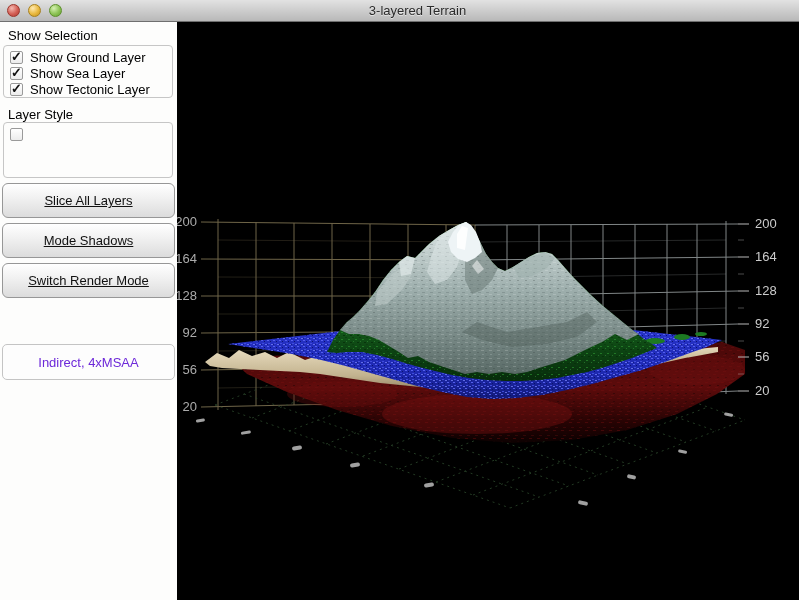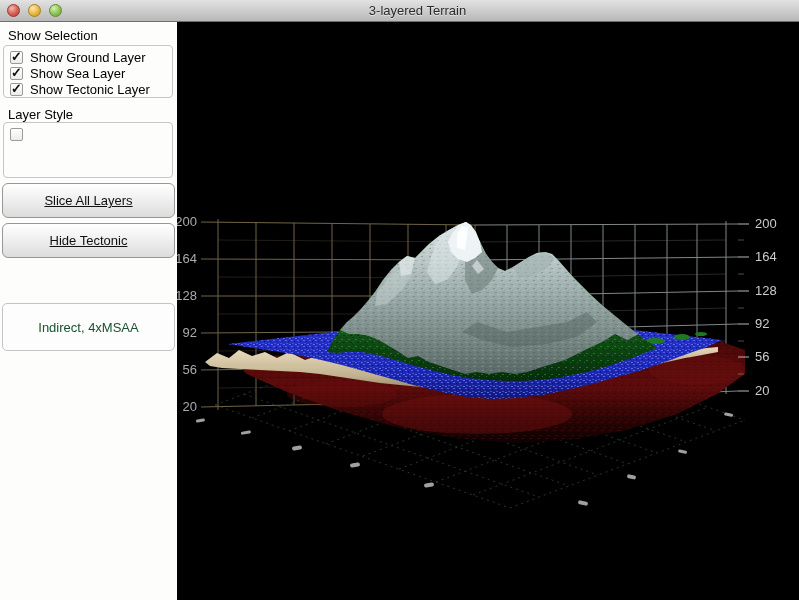--- a/index.html
+++ b/index.html
@@ -36,24 +36,24 @@
   .cb .mark { font-size: 13px; line-height: 11px; color: #111; font-weight: bold; transform: translateY(-1px); }
   .btn {
     position: absolute; left: 2px; width: 173px; height: 35px;
     border: 1px solid #979797; border-radius: 6px;
     background: linear-gradient(#ffffff, #f0f0f0 45%, #dcdcdc);
     box-shadow: inset 0 1px 0 #fff;
     font-size: 13px; color: #111; font-family: "Liberation Sans", sans-serif;
     display: flex; align-items: center; justify-content: center; cursor: default; text-decoration: underline;
   }
   .status-box {
-    position: absolute; left: 2px; width: 173px; height: 48px;
+    position: absolute; left: 2px; width: 173px; height: 36px;
     border: 1px solid #c4c4c4; border-radius: 5px; background: #fdfdfd;
-    font-size: 13px; color: #14532d;
-    display: flex; align-items: center; justify-content: center;
+    font-size: 13px; color: #6d28d9;
+    display: flex; align-items: center; justify-content: center; margin-top: 41px;
   }
 
   
   .viewport { position: absolute; left: 177px; top: 22px; width: 622px; height: 534px; background: #000; }
   .viewport svg { display: block; }
   text.axis-l { fill: #ababab; font-size: 13px; font-family: "Liberation Sans", sans-serif; }
   text.axis-r { fill: #cccccc; font-size: 13px; font-family: "Liberation Sans", sans-serif; }
 </style>
 </head>
 <body>
@@ -97,21 +97,22 @@
 
     <div class="groupbox" style="top:100px; height:56px">
       <div class="cbrow">
         <span class="cb">
             <span class="mark"></span>
           </span>
       </div>
     </div>
 
     <button class="btn" style="top:161px">Slice All Layers</button>
-    <button class="btn" style="top:201px">Hide Tectonic</button>
+    <button class="btn" style="top:201px">Mode Shadows</button>
+    <button class="btn" style="top:241px">Switch Render Mode</button>
     <div class="status-box" style="top:281px">Indirect, 4xMSAA</div>
   </div>
 
   <div class="viewport">
     <svg width="622" height="578" viewBox="0 0 622 578">
       <defs>
         <linearGradient id="redGrad" x1="0" y1="0" x2="0" y2="1">
           <stop offset="0" stop-color="#4a0808"></stop>
             <stop offset="0.45" stop-color="#5c0b0b"></stop>
           <stop offset="0.8" stop-color="#260303"></stop>

